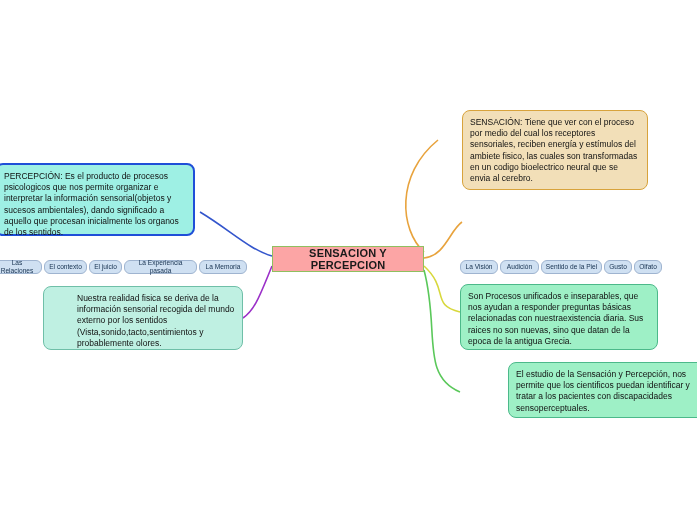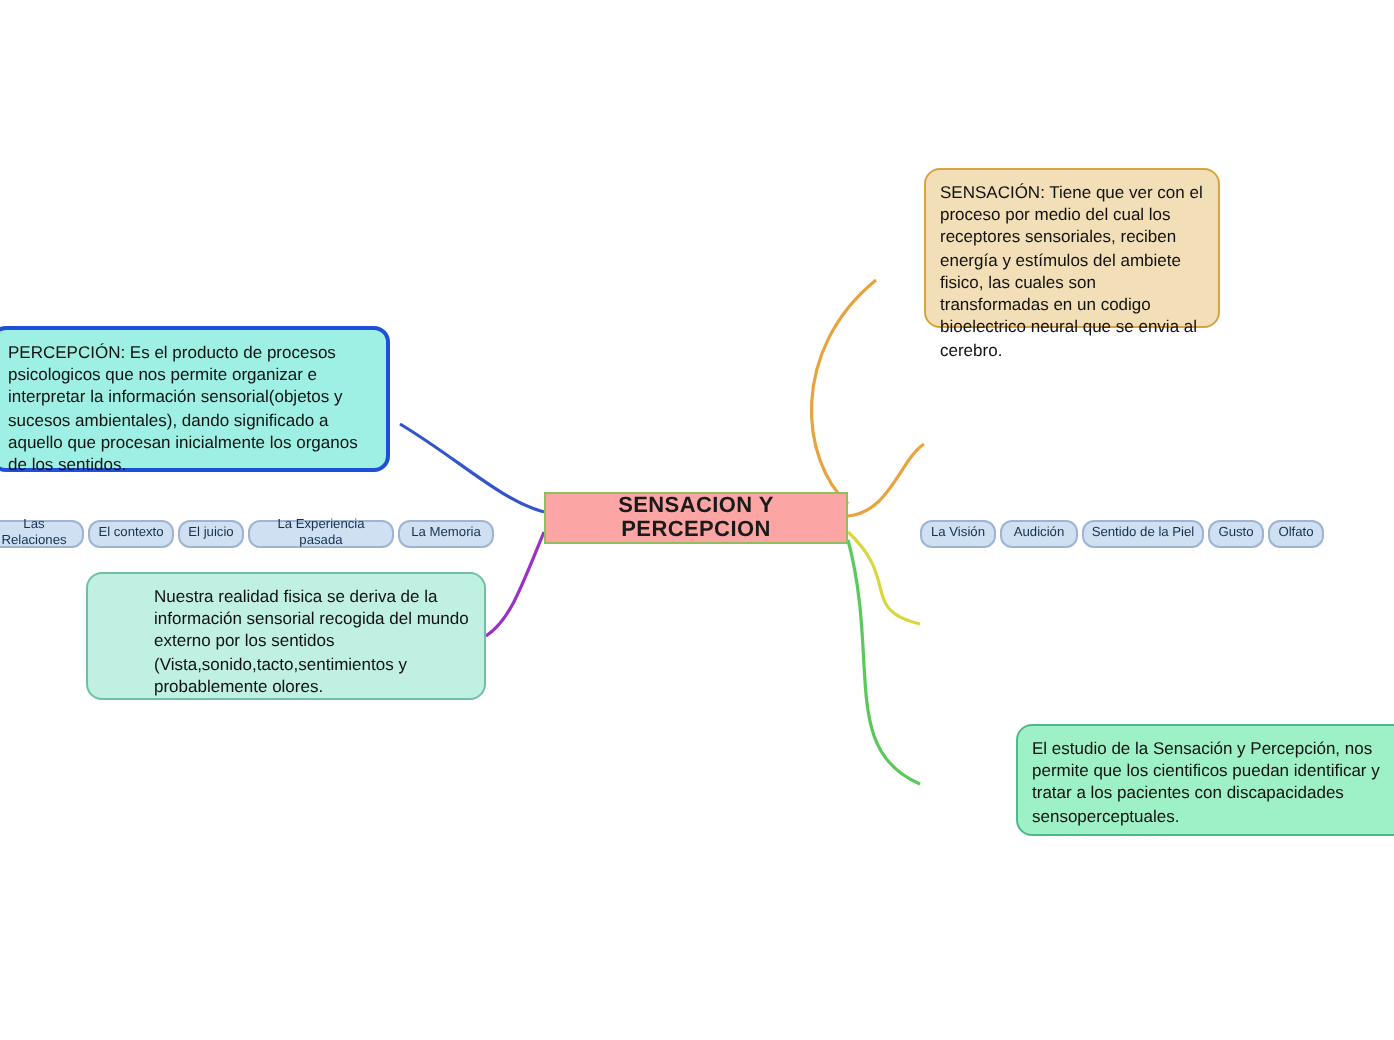--- a/index.html
+++ b/index.html
@@ -108,23 +108,24 @@
     <path d="M 272 266 C 260 295 255 310 243 318" stroke="#9b30c8" stroke-width="1.6" fill="none"></path>
   </svg>
 
   <div class="center-node" style="left:272px; top:246px; width:152px; height:26px;">SENSACION Y PERCEPCION</div>
 
   <div class="node n-percepcion" style="left:-5px; top:163px; width:200px; height:73px;">PERCEPCIÓN: Es el producto de procesos psicologicos que nos permite organizar e interpretar la información sensorial(objetos y sucesos ambientales), dando significado a aquello que procesan inicialmente los organos de los sentidos.</div>
 
   <div class="node n-realidad" style="left:43px; top:286px; width:200px; height:64px;padding-left:33px;">Nuestra realidad fisica se deriva de la información sensorial recogida del  mundo externo por los sentidos
 (Vista,sonido,tacto,sentimientos y probablemente olores.</div>
 
-  <div class="node n-sensacion" style="left:462px; top:84px; width:148px; height:80px;">SENSACIÓN: Tiene que ver con el proceso por medio del cual los receptores sensoriales, reciben energía y estímulos del ambiete fisico, las cuales son transformadas en un codigo bioelectrico neural que se envia al cerebro.</div>
+  <div class="node n-sensacion" style="left:462px; top:110px; width:186px; height:80px;">SENSACIÓN: Tiene que ver con el proceso por medio del cual los receptores sensoriales, reciben energía y estímulos del ambiete fisico, las cuales son transformadas en un codigo bioelectrico neural que se envia al cerebro.</div>
 
 
+  <div class="node n-procesos" style="left:460px; top:284px; width:198px; height:66px;">Son Procesos unificados e inseparables, que nos ayudan a responder preguntas básicas relacionadas con nuestraexistencia diaria. Sus raices no son nuevas, sino que datan de la epoca de la antigua Grecia.</div>
 
   <div class="node n-estudio" style="left:460px; top:362px; width:198px; height:56px;margin-left:48px;">El estudio de la Sensación y Percepción, nos permite que los cientificos puedan identificar y tratar a los pacientes con discapacidades sensoperceptuales.</div>
 
   <div class="small-node" style="left:-8px; top:260px; width:50px; height:14px;">Las Relaciones</div>
   <div class="small-node" style="left:44px; top:260px; width:43px; height:14px;">El contexto</div>
   <div class="small-node" style="left:89px; top:260px; width:33px; height:14px;">El juicio</div>
   <div class="small-node" style="left:124px; top:260px; width:73px; height:14px;">La Experiencia pasada</div>
   <div class="small-node" style="left:199px; top:260px; width:48px; height:14px;">La Memoria</div>
 
   <div class="small-node" style="left:460px; top:260px; width:38px; height:14px;">La Visión</div>

